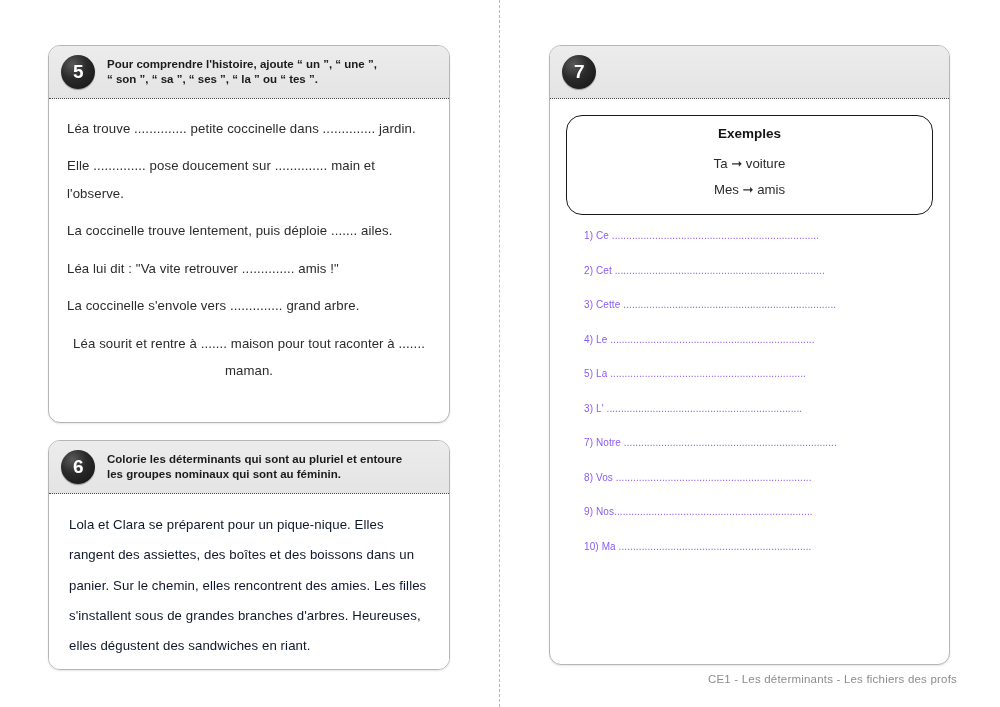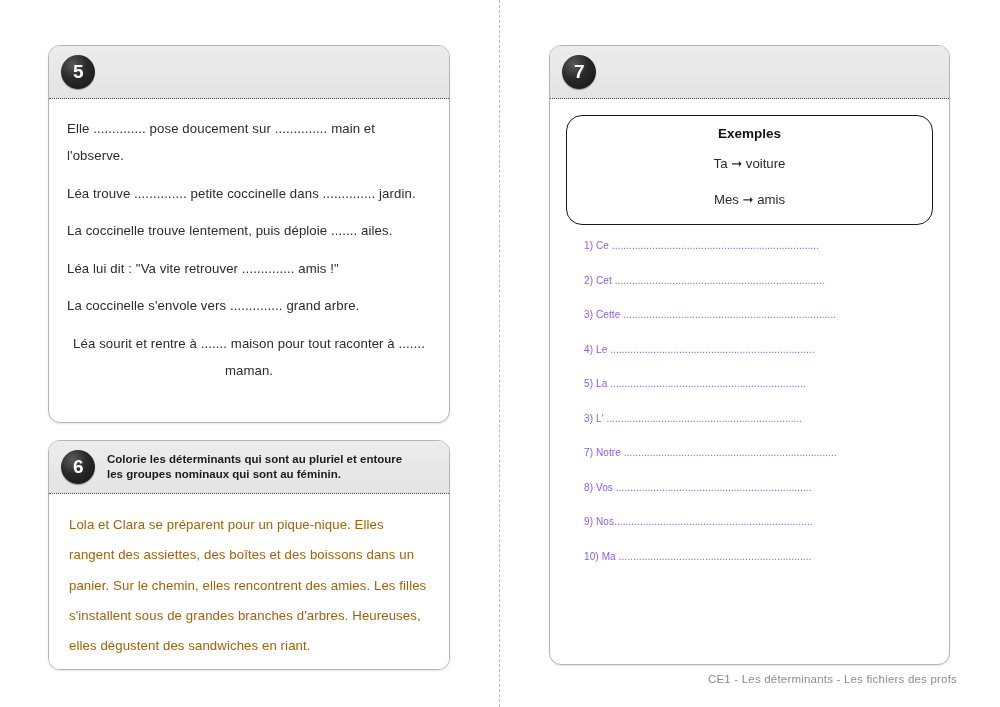--- a/index.html
+++ b/index.html
@@ -89,21 +89,21 @@
     line-height: 2.08;
     color: #2b2b2b;
     margin: 0 0 10px 0;
     letter-spacing: 0.1px;
   }
   .sentence:last-child { margin-bottom: 0; text-align: center; }
 
   .para {
     font-size: 13.2px;
     line-height: 2.30;
-    color: #a16207;
+    color: #0f172a;
     margin: 0;
     letter-spacing: 0.1px;
   }
 
   
   .examples-box {
     border: 1.6px solid #1a1a1a;
     border-radius: 16px;
     padding: 10px 12px 12px 12px;
     text-align: center;
@@ -112,21 +112,20 @@
   .examples-title {
     font-size: 13.5px;
     font-weight: bold;
     color: #141414;
     margin-bottom: 10px;
   }
   .example-row {
     font-size: 13.2px;
     color: #2b2b2b;
     line-height: 1.95;
-    margin-top: 10px;
   }
 
   
   .answer-list {
     margin: 14px 0 0 0;
     padding: 0 0 0 18px;
   }
   .answer-line {
     font-size: 10px;
     color: #8b5cf6;
@@ -151,24 +150,26 @@
 </head>
 <body>
 
 <div class="page-divider"></div>
 
 <div class="col col-left">
 
   <div class="card" style="left:48px; top:45px; width:402px; height:378px;">
     <div class="card-header">
       <div class="badge">5</div>
+      <div class="instruction">Pour comprendre l'histoire, ajoute  “ un ”, “ une ”,
+“ son ”, “ sa ”, “ ses ”,  “ la ” ou “ tes ”.</div>
     </div>
     <div class="card-body">
+      <p class="sentence">Léa trouve .............. petite coccinelle dans  ..............  jardin.</p>
       <p class="sentence">Elle .............. pose doucement sur .............. main et l'observe.</p>
-      <p class="sentence">Léa trouve .............. petite coccinelle dans  ..............  jardin.</p>
       <p class="sentence">La coccinelle trouve lentement, puis déploie ....... ailes.</p>
       <p class="sentence">Léa lui dit : "Va vite retrouver .............. amis !"</p>
       <p class="sentence">La coccinelle s'envole vers  ..............   grand arbre.</p>
       <p class="sentence">Léa sourit et rentre à  .......  maison pour tout raconter à ....... maman.</p>
     </div>
   </div>
 
   <div class="card" style="left:48px; top:440px; width:402px; height:230px;">
     <div class="card-header">
       <div class="badge">6</div>

